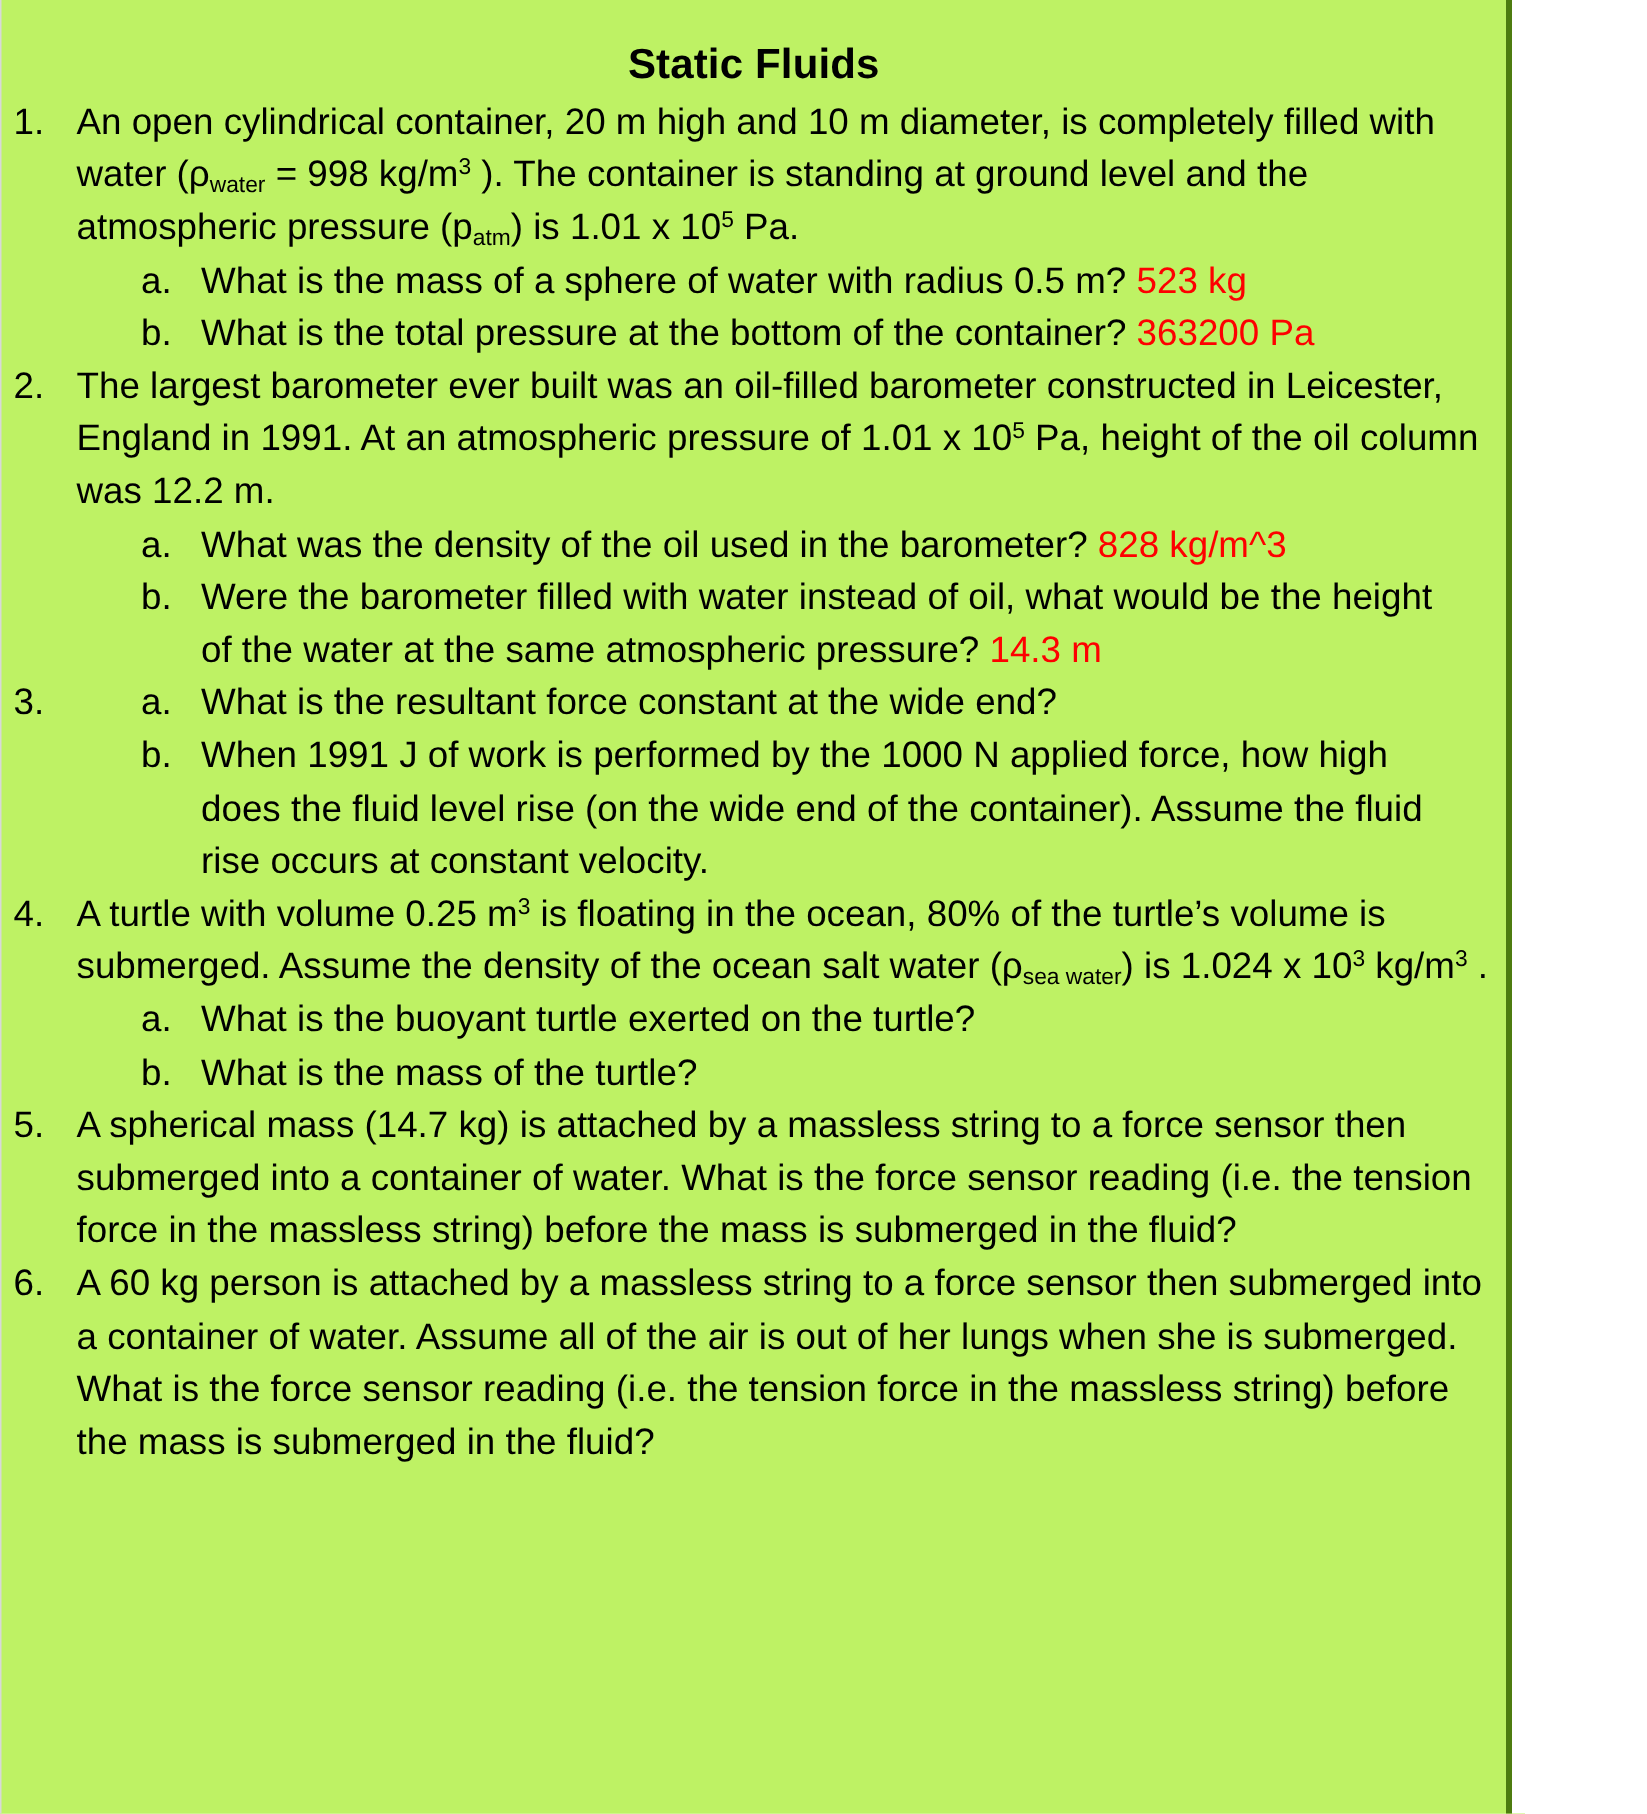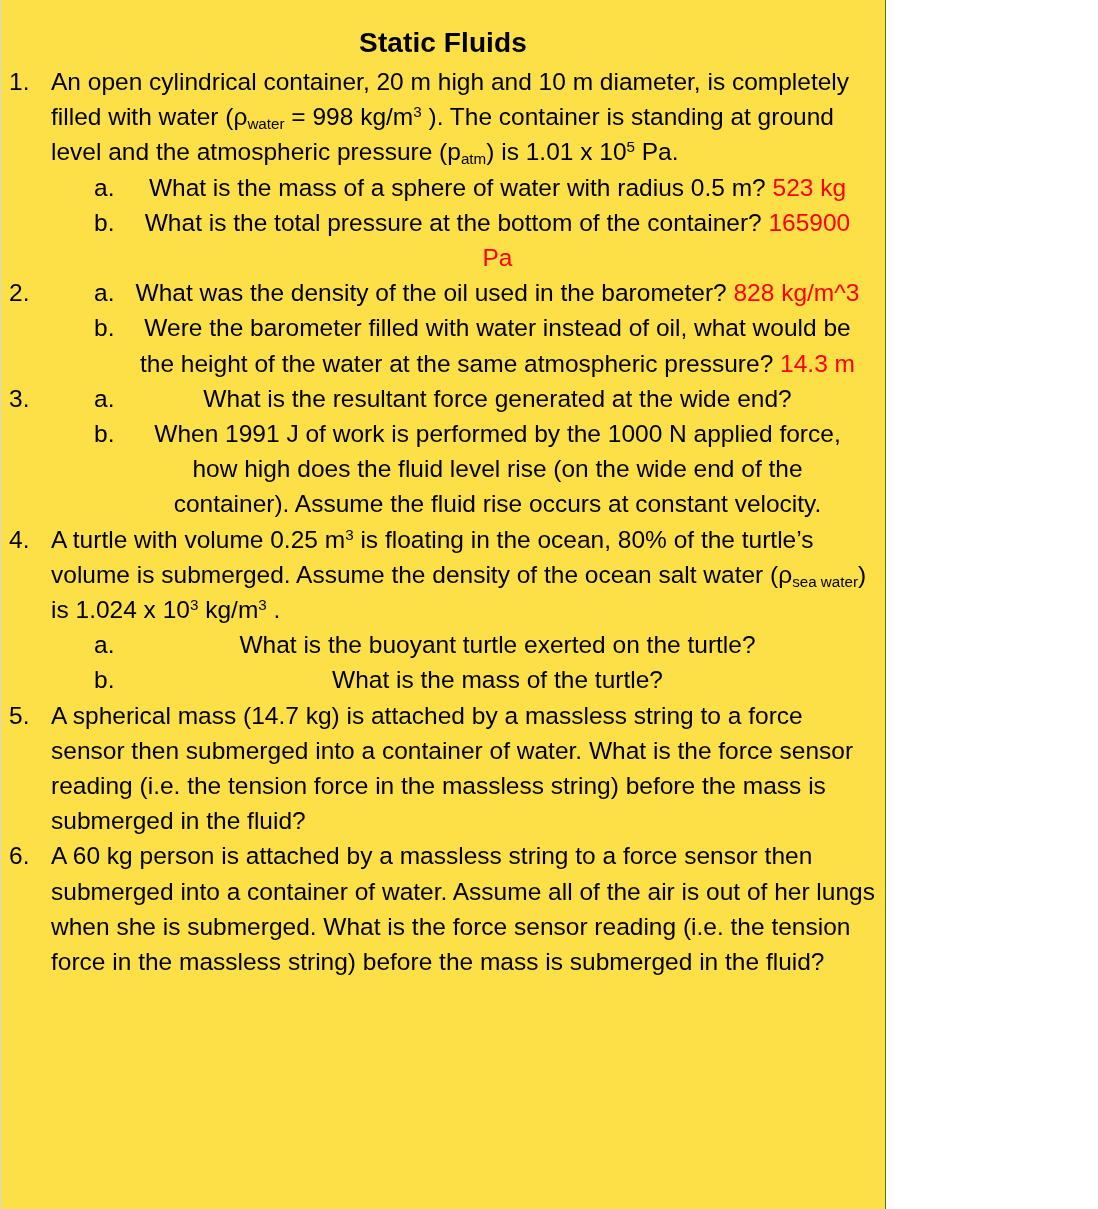--- a/index.html
+++ b/index.html
@@ -10,26 +10,26 @@
   body {
     width: 1098px;
     height: 1209px;
     background: #ffffff;
     font-family: "Liberation Sans", sans-serif;
     color: #000000;
     overflow: hidden;
   }
   .page {
     position: relative;
-    width: 886px;
+    width: 1008px;
     height: 1209px;
-    background: #fde047;
+    background: #bef264;
     box-sizing: border-box;
     border-left: 1px solid #d8d8d8;
-    border-right: 1px solid #4d7c0f;
+    border-right: 4px solid #4d7c0f;
   }
   .doc-title {
     text-align: center;
     font-size: 28px;
     font-weight: bold;
     line-height: 34px;
     margin: 0;
     padding-top: 26px;
     letter-spacing: 0.1px;
   }
@@ -70,21 +70,20 @@
   .sub-marker {
     position: absolute;
     left: 43px;
     top: 0;
     width: 38px;
     text-align: left;
   }
   .sub-body {
     display: block;
     padding-right: 24px;
-    text-align: center;
   }
   .ans {
     color: #fe0000;
   }
   sub {
     font-size: 0.62em;
     line-height: 0;
     vertical-align: -0.28em;
   }
   sup {
@@ -109,45 +108,46 @@
       <li class="q-item">
         <span class="q-marker">1.</span>
         <span class="q-body"><span>An open cylindrical container, 20 m high and 10 m diameter, is completely filled with water (ρ</span><sub>water</sub><span> = 998 kg/m</span><sup>3</sup><span> ). The container is standing at ground level and the atmospheric pressure (p</span><sub>atm</sub><span>) is 1.01 x 10</span><sup>5</sup><span> Pa.</span></span>
         <ol class="sub-list">
           <li class="sub-item">
             <span class="sub-marker">a.</span>
             <span class="sub-body"><span>What is the mass of a sphere of water with radius 0.5 m? </span><span class="ans">523 kg</span></span>
           </li>
           <li class="sub-item">
             <span class="sub-marker">b.</span>
-            <span class="sub-body"><span>What is the total pressure at the bottom of the container? </span><span class="ans">165900 Pa</span></span>
+            <span class="sub-body"><span>What is the total pressure at the bottom of the container? </span><span class="ans">363200 Pa</span></span>
           </li>
         </ol>
       </li>
 
       <li class="q-item">
         <span class="q-marker">2.</span>
+        <span class="q-body"><span>The largest barometer ever built was an oil-filled barometer constructed in Leicester, England in 1991. At an atmospheric pressure of 1.01 x 10</span><sup>5</sup><span> Pa, height of the oil column was 12.2 m.</span></span>
         <ol class="sub-list">
           <li class="sub-item">
             <span class="sub-marker">a.</span>
             <span class="sub-body"><span>What was the density of the oil used in the barometer? </span><span class="ans">828 kg/m^3</span></span>
           </li>
           <li class="sub-item">
             <span class="sub-marker">b.</span>
             <span class="sub-body"><span>Were the barometer filled with water instead of oil, what would be the height of the water at the same atmospheric pressure?  </span><span class="ans">14.3 m</span></span>
           </li>
         </ol>
       </li>
 
       <li class="q-item">
         <span class="q-marker">3.</span>
         <ol class="sub-list">
           <li class="sub-item">
             <span class="sub-marker">a.</span>
-            <span class="sub-body">What is the resultant force generated at the wide end?</span>
+            <span class="sub-body">What is the resultant force constant at the wide end?</span>
           </li>
           <li class="sub-item">
             <span class="sub-marker">b.</span>
             <span class="sub-body">When 1991 J of work is performed by the 1000 N applied force, how high does the fluid level rise (on the wide end of the container). Assume the fluid rise occurs at constant velocity.</span>
           </li>
         </ol>
       </li>
 
       <li class="q-item">
         <span class="q-marker">4.</span>

